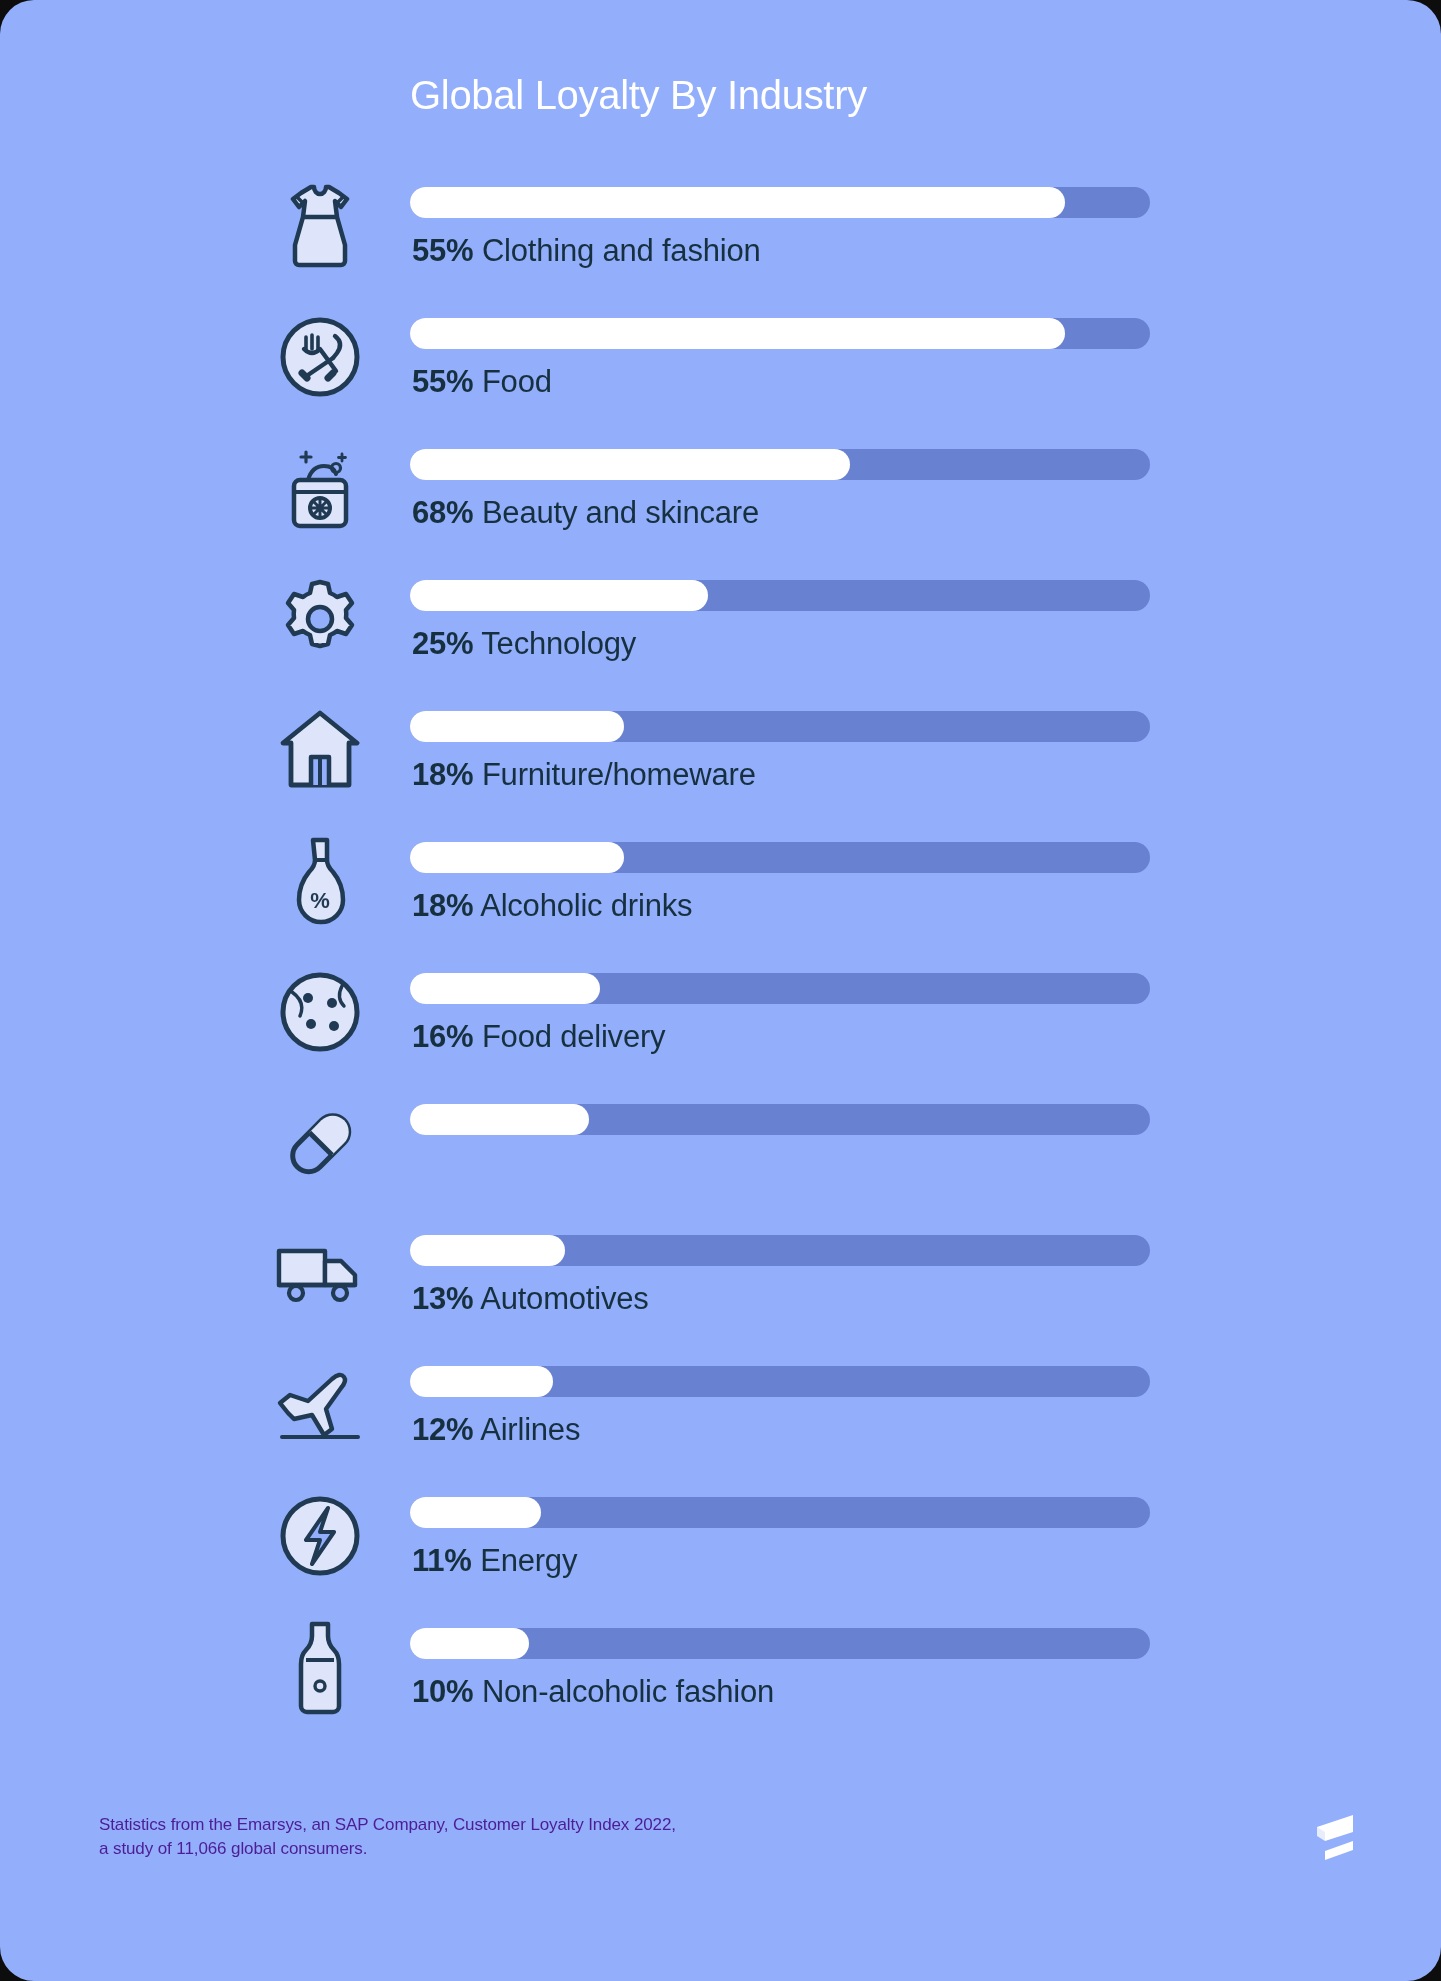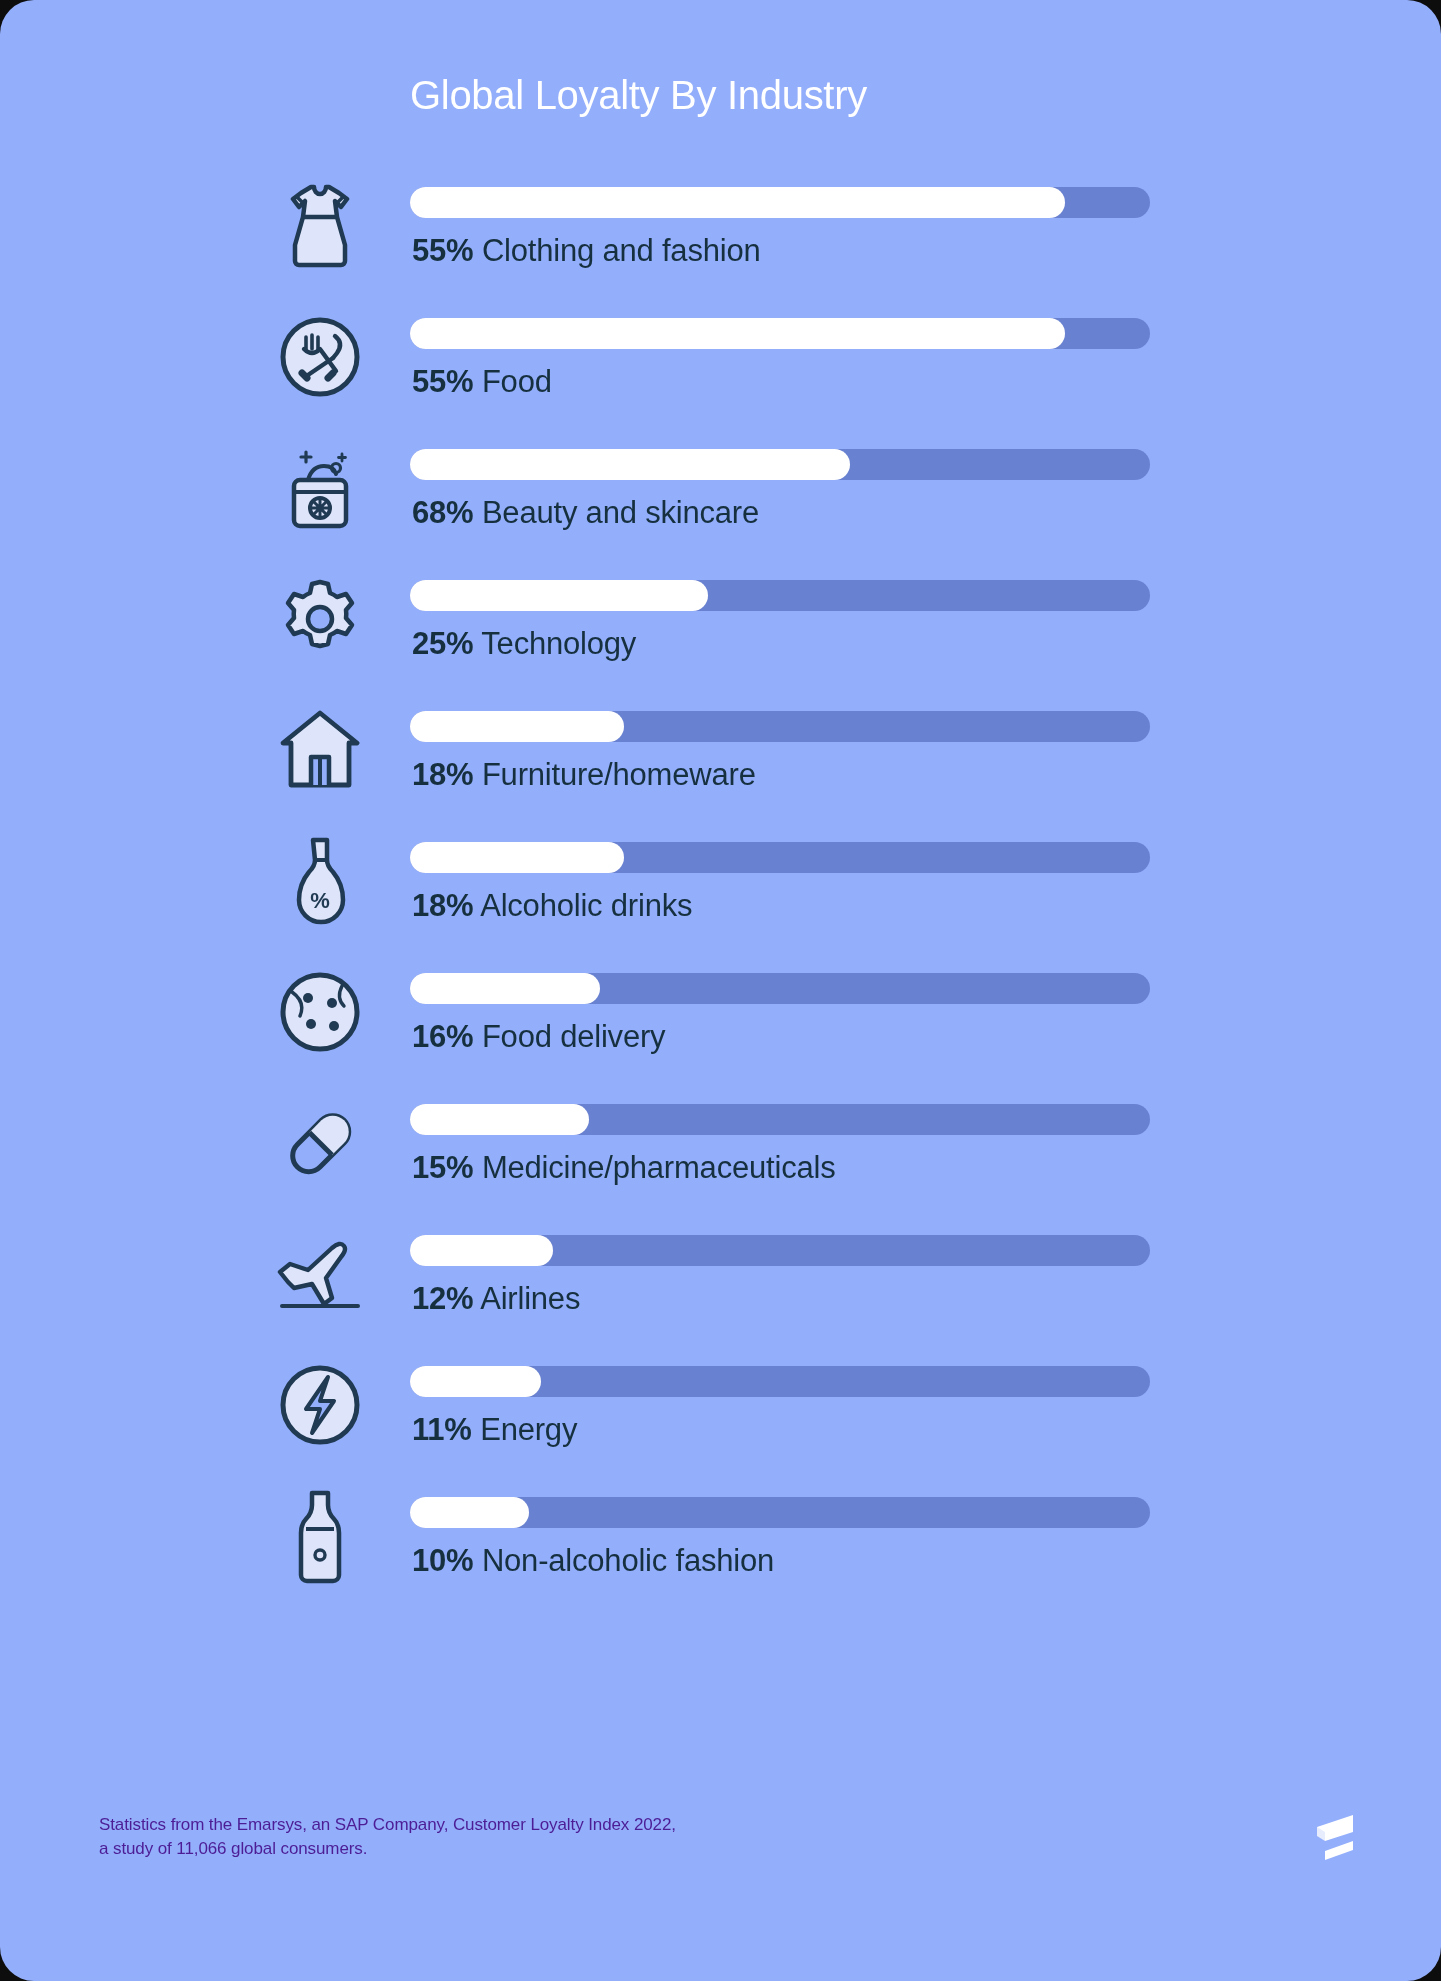--- a/index.html
+++ b/index.html
@@ -210,21 +210,35 @@
       <g transform="rotate(-45 41 41)">
         <rect x="8" y="26" width="66" height="32" rx="16" fill="none" stroke="#1F3A52" stroke-width="5"></rect>
         <path d="M41 26 h17 a16 16 0 0 1 0 32 h-17 Z" fill="#DEE4F9"></path>
         <path d="M41 26 v32" stroke="#1F3A52" stroke-width="5"></path>
       </g>
     </svg>
         </div>
         <div class="bar-track">
           <div class="bar-fill" style="width: 179px;"></div>
         </div>
-        <div class="bar-label"><span class="pct">15%</span> <span class="name">Medicine/pharmaceuticals</span></div>
+      </div>
+      <div class="row">
+        <div class="icon-cell">
+          <svg width="92" height="66" viewBox="0 0 92 66">
+      <path d="M5 10 h46 v34 h-46 Z" fill="#DEE4F9" stroke="#1F3A52" stroke-width="4.4" stroke-linejoin="round"></path>
+      <path d="M51 20 h16 l14 14 v10 h-30 Z" fill="#DEE4F9" stroke="#1F3A52" stroke-width="4.4" stroke-linejoin="round"></path>
+      <path d="M5 44 h76" stroke="#1F3A52" stroke-width="4.4" stroke-linecap="round"></path>
+      <circle cx="22" cy="52" r="7" fill="#93AEFB" stroke="#1F3A52" stroke-width="4.2"></circle>
+      <circle cx="66" cy="52" r="7" fill="#93AEFB" stroke="#1F3A52" stroke-width="4.2"></circle>
+    </svg>
+        </div>
+        <div class="bar-track">
+          <div class="bar-fill" style="width: 155px;"></div>
+        </div>
+        <div class="bar-label"><span class="pct">13%</span> <span class="name">Automotives</span></div>
       </div>
       <div class="row">
         <div class="icon-cell">
           <svg width="92" height="76" viewBox="0 0 92 76">
       <path d="M6 36 L16 28 L34 34 L58 12 q8 -7 12 -2 q3 4 -3 11 L52 42 L58 62 L50 68 L38 48 L20 52 L14 46 Z" fill="#DEE4F9" stroke="#1F3A52" stroke-width="4.4" stroke-linejoin="round"></path>
       <path d="M8 70 L84 70" stroke="#1F3A52" stroke-width="4" stroke-linecap="round"></path>
     </svg>
         </div>
         <div class="bar-track">
           <div class="bar-fill" style="width: 143px;"></div>

